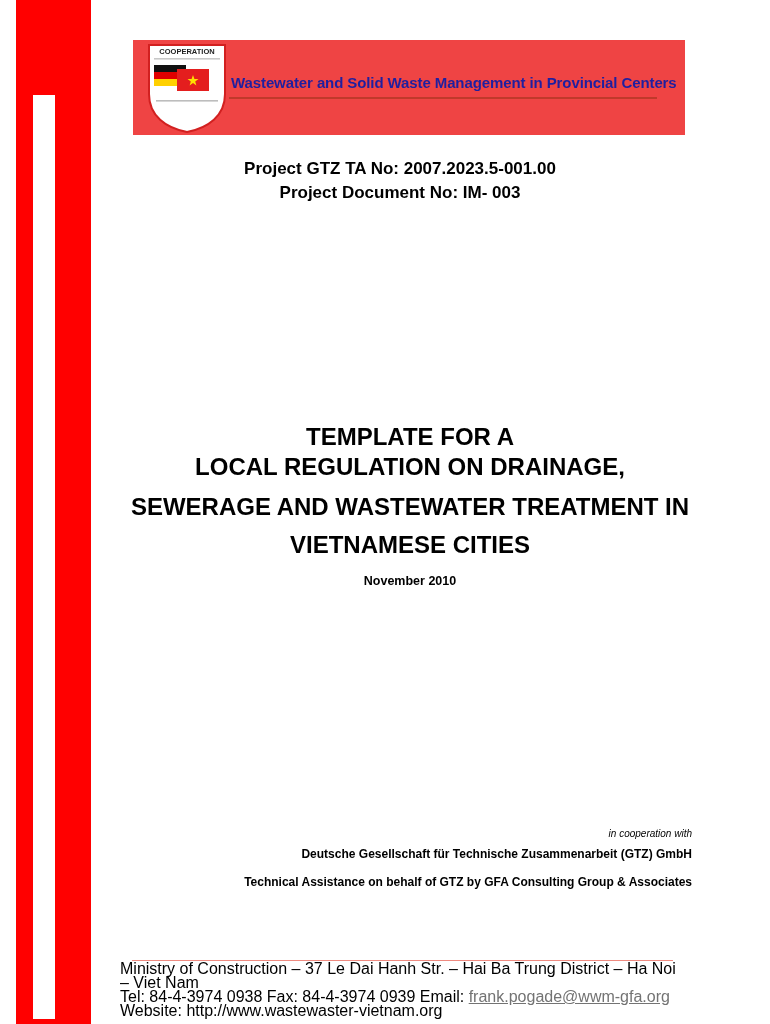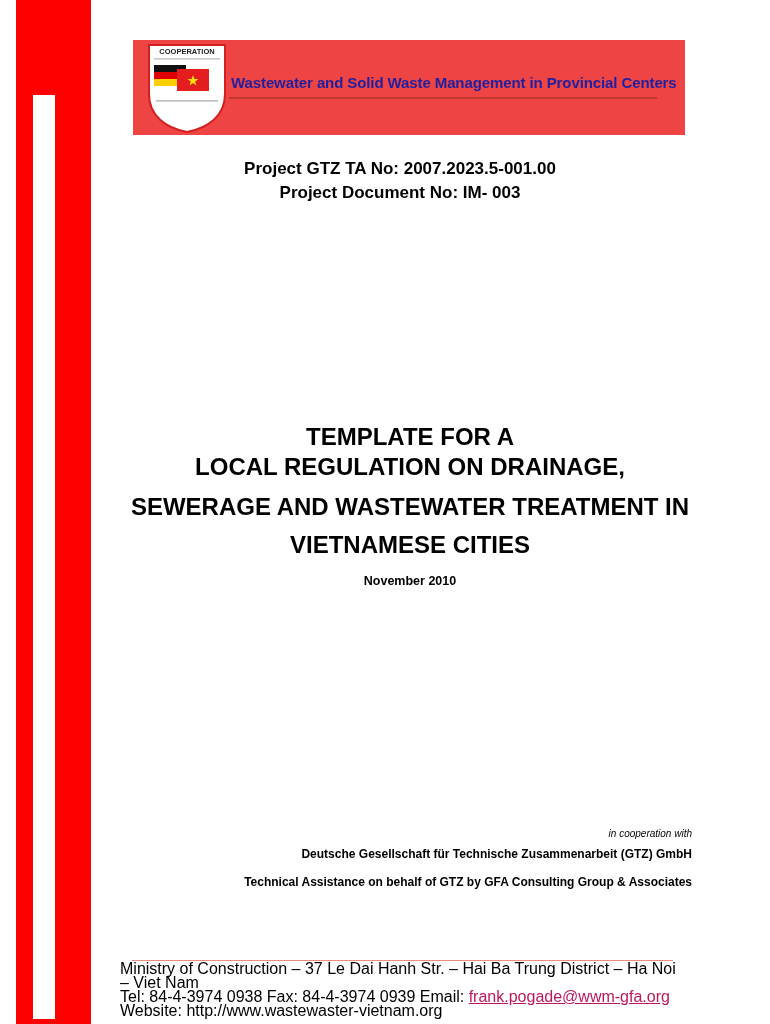--- a/index.html
+++ b/index.html
@@ -146,21 +146,21 @@
     }
     .footer {
       position: absolute;
       left: 120px;
       width: 560px;
       top: 962px;
       font-size: 16px;
       line-height: 14px;
     }
     .footer a {
-      color: #be185d;
+      color: #737373;
       text-decoration: underline;
     }
   </style>
 </head>
 <body>
 
 <div class="side-bar">
   <div class="side-bar-stripe"></div>
 </div>
 

